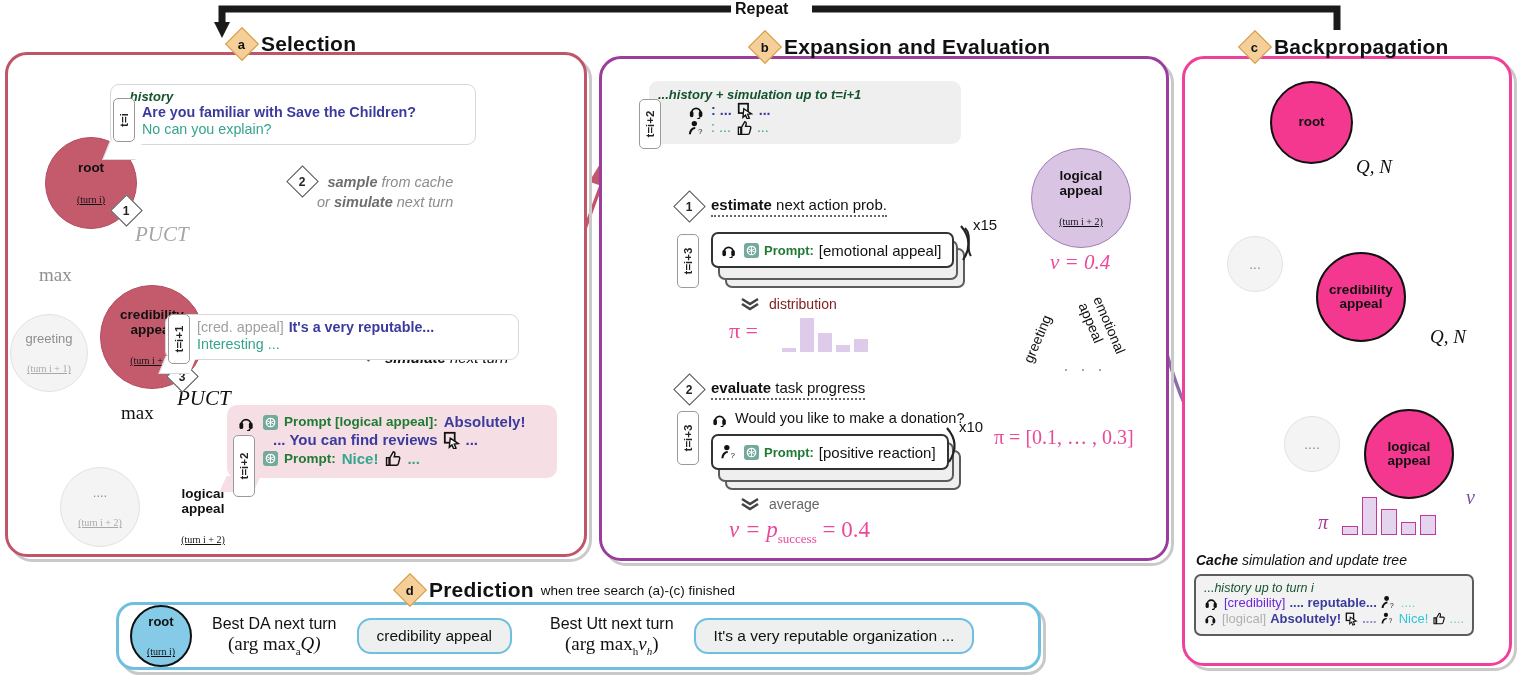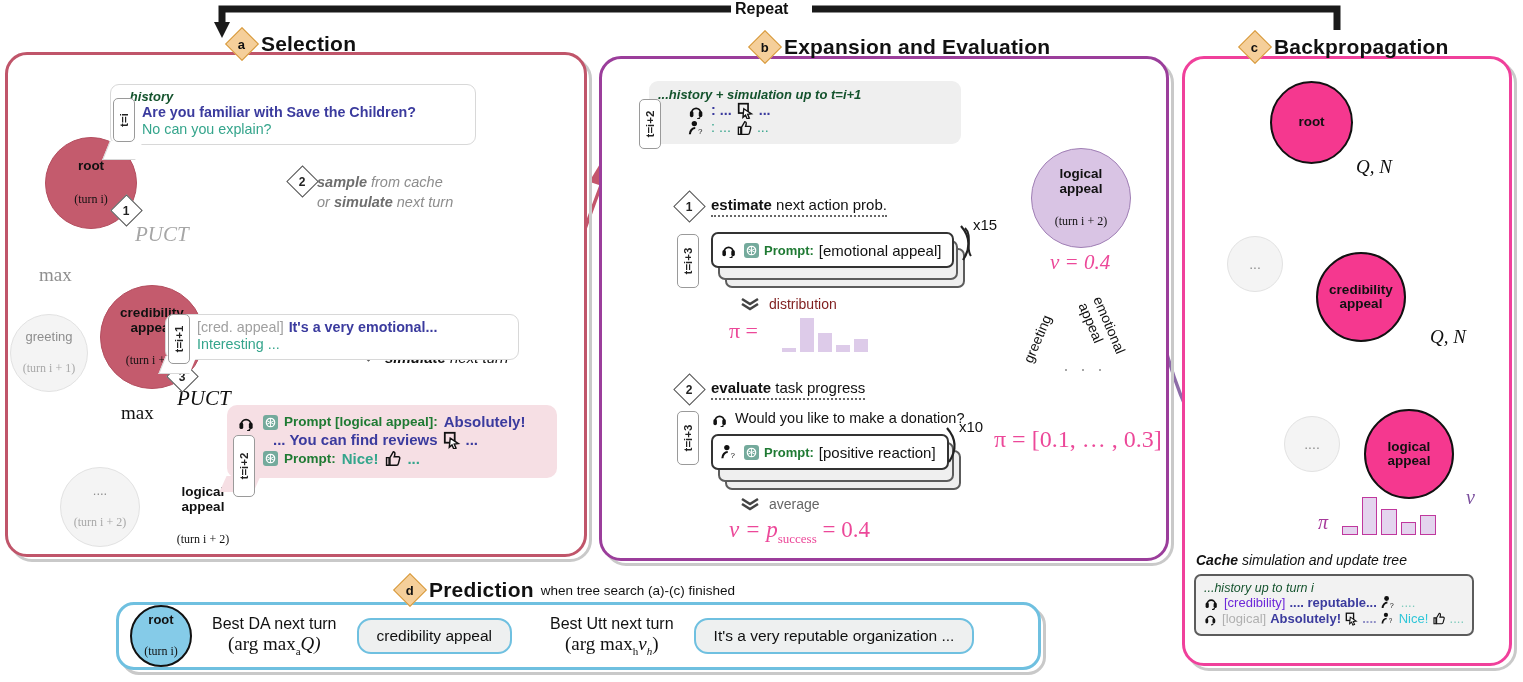--- a/index.html
+++ b/index.html
@@ -13,21 +13,21 @@
   .panel .inner{position:absolute;left:0;top:0;right:0;bottom:0;z-index:2;}
   .ptitle{position:absolute;display:flex;align-items:center;gap:7px;z-index:6;}
   .dia{width:22px;height:22px;background:#f5cf9a;border:1.6px solid #d79a3c;
        transform:rotate(45deg);display:flex;align-items:center;justify-content:center;}
   .dia span{transform:rotate(-45deg);font-weight:bold;font-size:13px;color:#111;}
   .ptlabel{font-weight:bold;font-size:21px;letter-spacing:.2px;white-space:nowrap;}
   .ptsub{font-size:13.5px;color:#111;white-space:nowrap;}
   .node{position:absolute;border-radius:50%;display:flex;flex-direction:column;
         align-items:center;justify-content:center;text-align:center;box-sizing:border-box;}
   .node b{font-size:13.5px;font-weight:bold;line-height:1.06;}
-  .node .turn{font-family:"Liberation Serif",serif;font-size:12px;font-style:normal;margin-top:18px;}
+  .node .turn{font-family:"Liberation Serif",serif;font-size:10px;font-style:normal;margin-top:18px;text-decoration:underline;}
   .ghost{background:#f4f4f4;border:1.5px solid #e2e2e2;color:#8e8e8e;}
   .ghost b{color:#8e8e8e;font-weight:normal;font-size:13px;}
   .ghost .turn{color:#a8a8a8;}
   .bub{position:absolute;background:#fff;border:1.4px solid #d8d8d8;border-radius:9px;
        box-sizing:border-box;padding:4px 8px 5px 8px;}
   .hist{font-style:italic;color:#14532d;font-size:13px;font-weight:bold;}
   .tline{display:flex;align-items:center;gap:5px;font-size:14.3px;white-space:nowrap;line-height:1.22;}
   .sys{color:#3b3b9e;font-weight:600;}
   .usr{color:#35a58c;}
   .vlabel{position:absolute;border:1.5px solid #9a9a9a;border-radius:5px;background:#fff;
@@ -171,21 +171,21 @@
     <div class="stepd" style="left:286px;top:118px;">
       <i>2</i>
       </div>
     <div class="stepd" style="left:166px;top:313px;">
       <i>3</i>
       </div>
     <div class="stepd" style="left:352px;top:282px;">
       <i>4</i>
       </div>
 
-    <div class="abs" style="left:312px;top:120px;line-height:1.4;">
+    <div class="abs" style="left:312px;top:120px;line-height:1.4;text-align:right;">
       <div style="font-size:14.5px;color:#8a8a8a;">
         <b class="abs" style="position:static;font-style:italic;color:#6e6e6e;">sample</b><span class="grey-it"> from cache</span>
       </div>
       <div style="font-size:14.5px;color:#8a8a8a;">
         <span class="grey-it">or </span><b style="font-style:italic;color:#6e6e6e;">simulate</b><span class="grey-it"> next turn</span>
       </div>
     </div>
 
     <div class="abs" style="left:380px;top:297px;font-size:15px;">
       <b style="font-style:italic;">simulate</b><span style="font-style:italic;"> next turn</span>
@@ -218,21 +218,21 @@
 
     <div class="bub" style="left:160px;top:262px;width:354px;">
       <div class="tline">
           <svg width="18" height="16" viewBox="0 0 20 18">
             <path d="M4 11a5 5 0 0 1 10 0" fill="none" stroke="#111" stroke-width="2"></path>
             <rect x="2" y="9" width="4" height="7" rx="2" fill="#111"></rect>
             <rect x="12" y="9" width="4" height="7" rx="2" fill="#111"></rect>
             <path d="M13 16c0 2-2 2-3 2" fill="none" stroke="#111" stroke-width="1.6"></path>
           </svg>
         <span style="color:#a0a0a0;">[cred. appeal]</span>
-        <span class="sys">It's a very emotional...</span>
+        <span class="sys">It's a very reputable...</span>
         </div>
       <div class="tline">
           <svg width="18" height="16" viewBox="0 0 20 18">
             <circle cx="7" cy="4" r="3" fill="#111"></circle>
             <path d="M2 16c0-4 3-7 6-7" fill="none" stroke="#111" stroke-width="2.4"></path>
             <text x="11" y="16" font-size="9" fill="#111">?</text>
           </svg>
         <span class="usr">Interesting ...</span>
         </div>
       <div style="position:absolute;left:-4px;bottom:-15px;width:30px;height:17px;background:#fff;border-left:1.4px solid #d8d8d8;border-bottom:1.4px solid #d8d8d8;transform:skewX(-22deg);"></div>
@@ -448,21 +448,21 @@
     <div class="node" style="left:432px;top:92px;width:100px;height:100px;background:#d9c4e4;border:1.8px solid #a07fb5;">
       <b>logical</b>
       <b>appeal</b>
       <div class="turn">(turn i + 2)</div>
     </div>
     <div class="abs purple-txt" style="left:451px;top:194px;font-size:21px;font-style:italic;">v = 0.4</div>
 
     <div class="abs" style="left:421px;top:303px;font-size:14px;transform:rotate(-67deg);transform-origin:left top;">greeting</div>
     <div class="abs" style="left:506px;top:238px;font-size:14px;transform:rotate(67deg);transform-origin:left top;">emotional appeal</div>
     <div class="abs" style="left:464px;top:303px;font-size:18px;color:#999;letter-spacing:3px;">· · ·</div>
-    <div class="abs purple-txt" style="left:395px;top:370px;font-size:24px;">π = [0.1, … , 0.3]</div>
+    <div class="abs purple-txt" style="left:395px;top:370px;font-size:20px;">π = [0.1, … , 0.3]</div>
   </div>
 </div>
 
 <div class="ptitle" style="left:1243px;top:35px;">
   <div class="dia">
       <span>c</span>
     </div>
   <div class="ptlabel">Backpropagation</div>
 </div>
 

